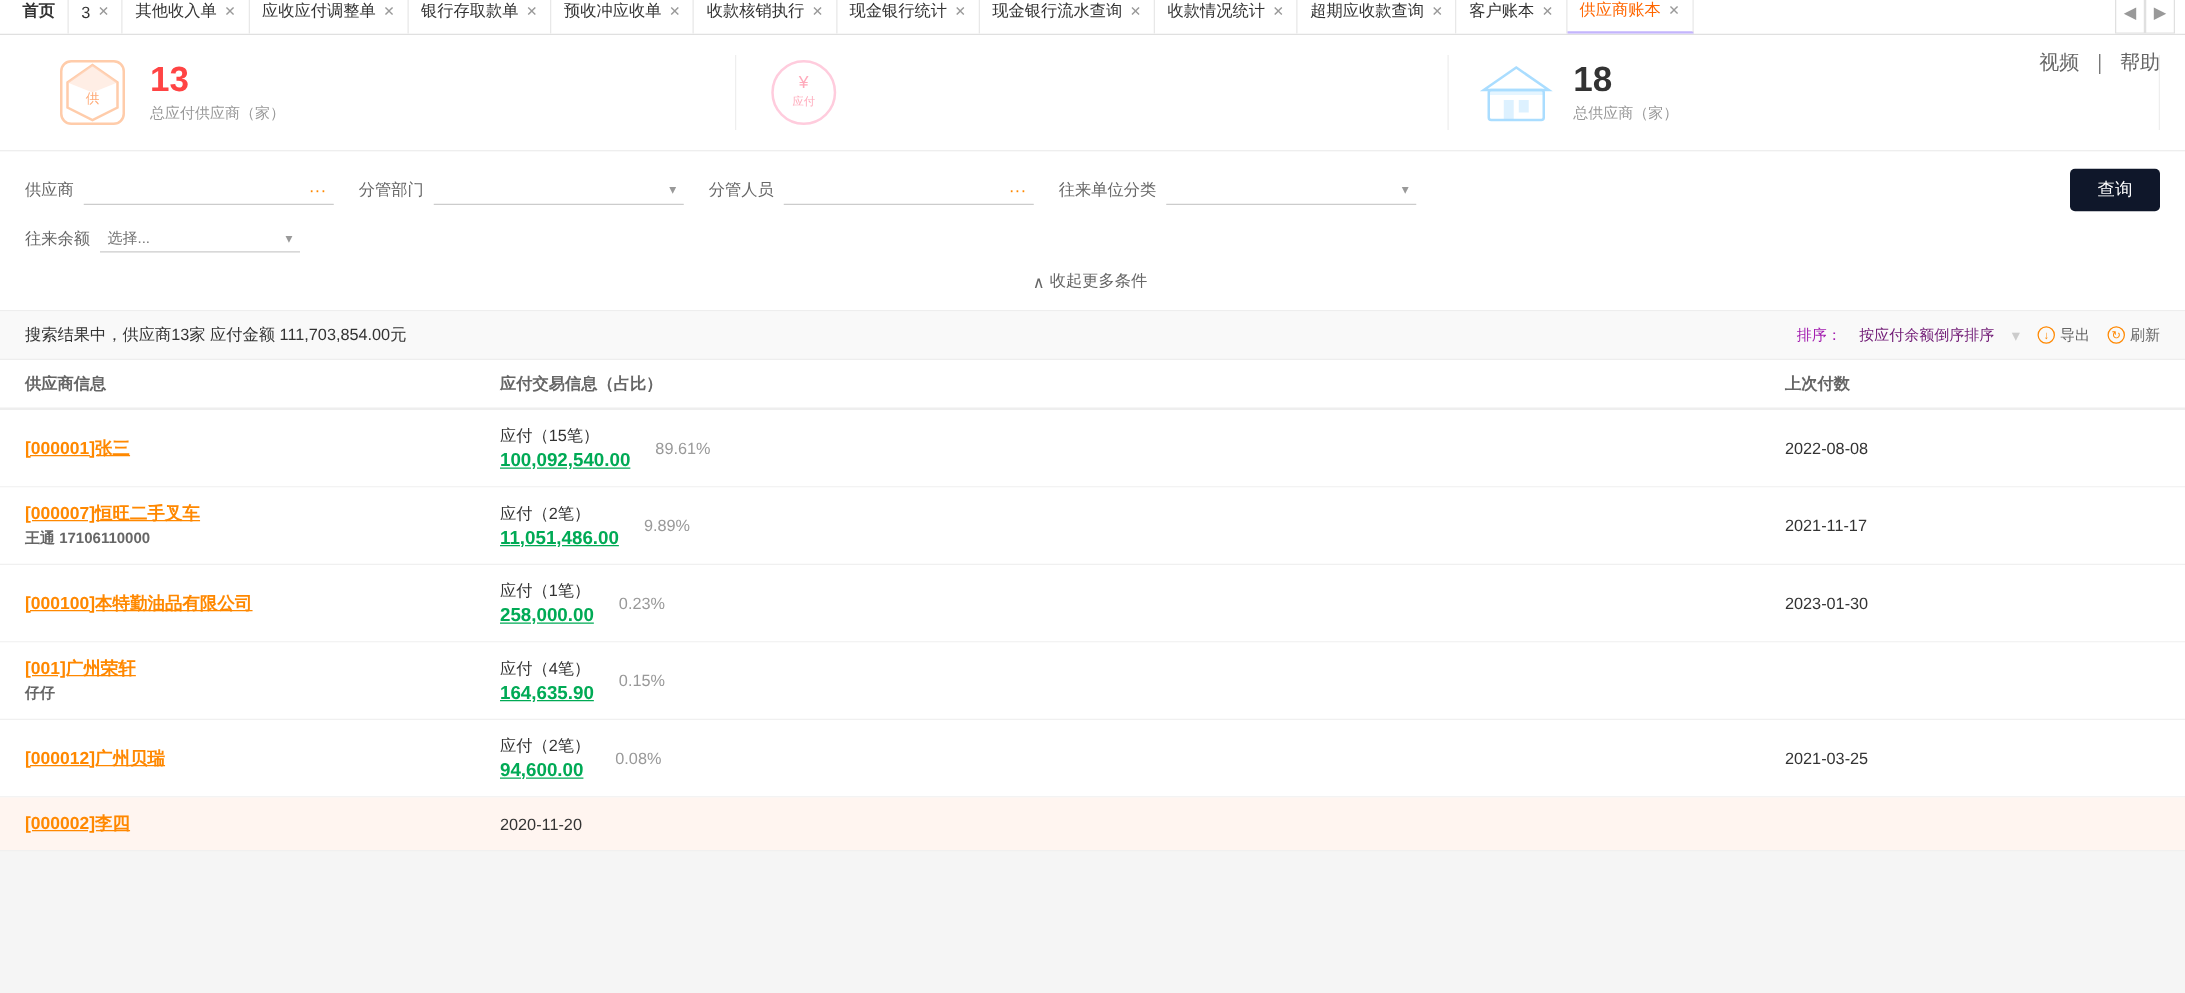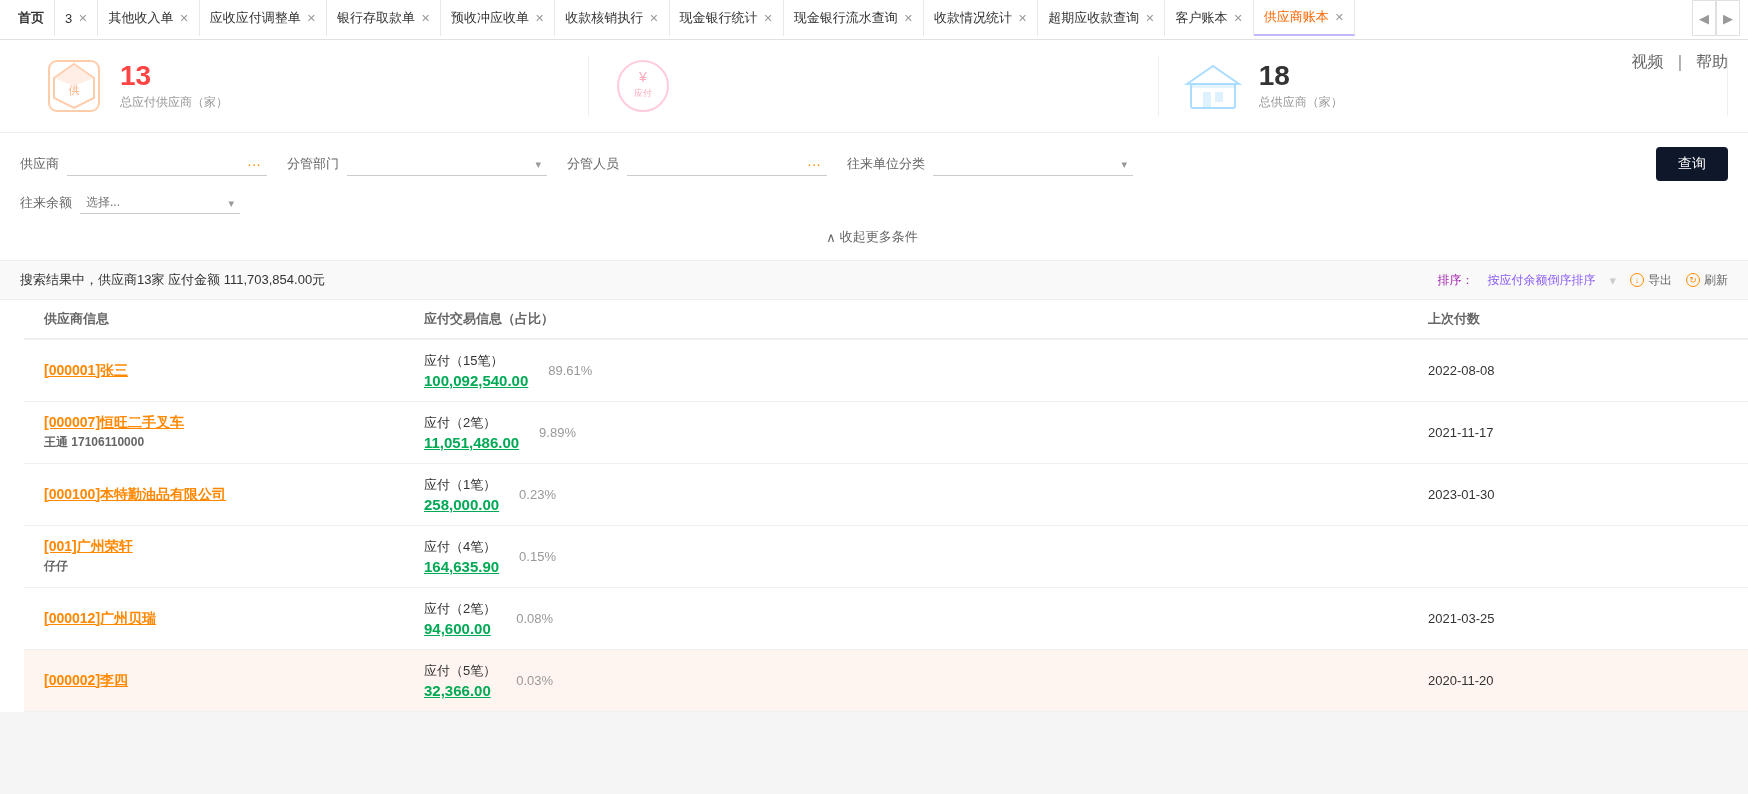--- a/index.html
+++ b/index.html
@@ -1,24 +1,24 @@
 <!DOCTYPE html>
 <html><head>
   <meta charset="utf-8">
   <style>
     * { box-sizing: border-box; margin: 0; padding: 0; }
     body { font-family: 'Microsoft YaHei', Arial, sans-serif; font-size: 13px; background: #f5f5f5; color: #333; overflow-x: hidden; }
 
     
     .top-nav {
       display: flex;
-      align-items: flex-start;
+      align-items: flex-end;
       background: #fff;
       border-bottom: 1px solid #e0e0e0;
-      height: 40px;
+      height: 28px;
       padding: 0 8px;
       overflow: hidden;
     }
     .nav-item {
       display: flex;
       align-items: center;
       padding: 0 10px;
       height: 36px;
       font-size: 13px;
       color: #333;
@@ -174,21 +174,21 @@
       font-size: 13px;
       color: #333;
     }
     .result-bar .right-actions {
       margin-left: auto;
       display: flex;
       align-items: center;
       gap: 14px;
     }
     .sort-label { color: #a21caf; font-size: 12px; }
-    .sort-value { color: #8b5cf6; font-size: 12px; cursor: pointer; }
+    .sort-value { color: #701a75; font-size: 12px; cursor: pointer; }
     .action-btn {
       display: flex;
       align-items: center;
       gap: 4px;
       font-size: 12px;
       color: #666;
       cursor: pointer;
     }
     .action-btn .icon-circle {
       width: 14px;
@@ -199,21 +199,20 @@
       align-items: center;
       justify-content: center;
       font-size: 9px;
       color: #ff8800;
     }
 
     
     .data-table {
       background: #fff;
       width: 100%;
-      padding-left: 24px;
     }
     .table-header {
       display: flex;
       padding: 10px 20px;
       border-bottom: 2px solid #eee;
       background: #fff;
     }
     .col-supplier { flex: 0 0 380px; font-weight: bold; font-size: 13px; color: #666; }
     .col-transaction { flex: 1; font-weight: bold; font-size: 13px; color: #666; }
     .col-lastpay { flex: 0 0 300px; font-weight: bold; font-size: 13px; color: #666; }
@@ -499,22 +498,15 @@
       </div>
       <div class="tx-percent">0.08%</div>
     </div>
     <div class="lastpay-info">2021-03-25</div>
   </div>
 
   <div class="table-row highlighted">
     <div class="supplier-info col-supplier">
       <span class="supplier-link">[000002]李四</span>
     </div>
-    <div class="transaction-info">
-      <div class="transaction-detail">
-        <div class="tx-label">应付（5笔）</div>
-        <div class="tx-amount">32,366.00</div>
-      </div>
-      <div class="tx-percent">0.03%</div>
-    </div>
     <div class="lastpay-info">2020-11-20</div>
   </div>
 </div>
 
 </body></html>

